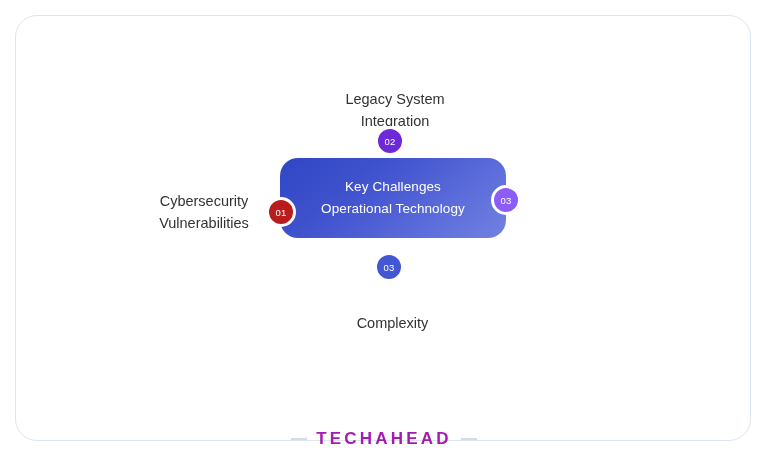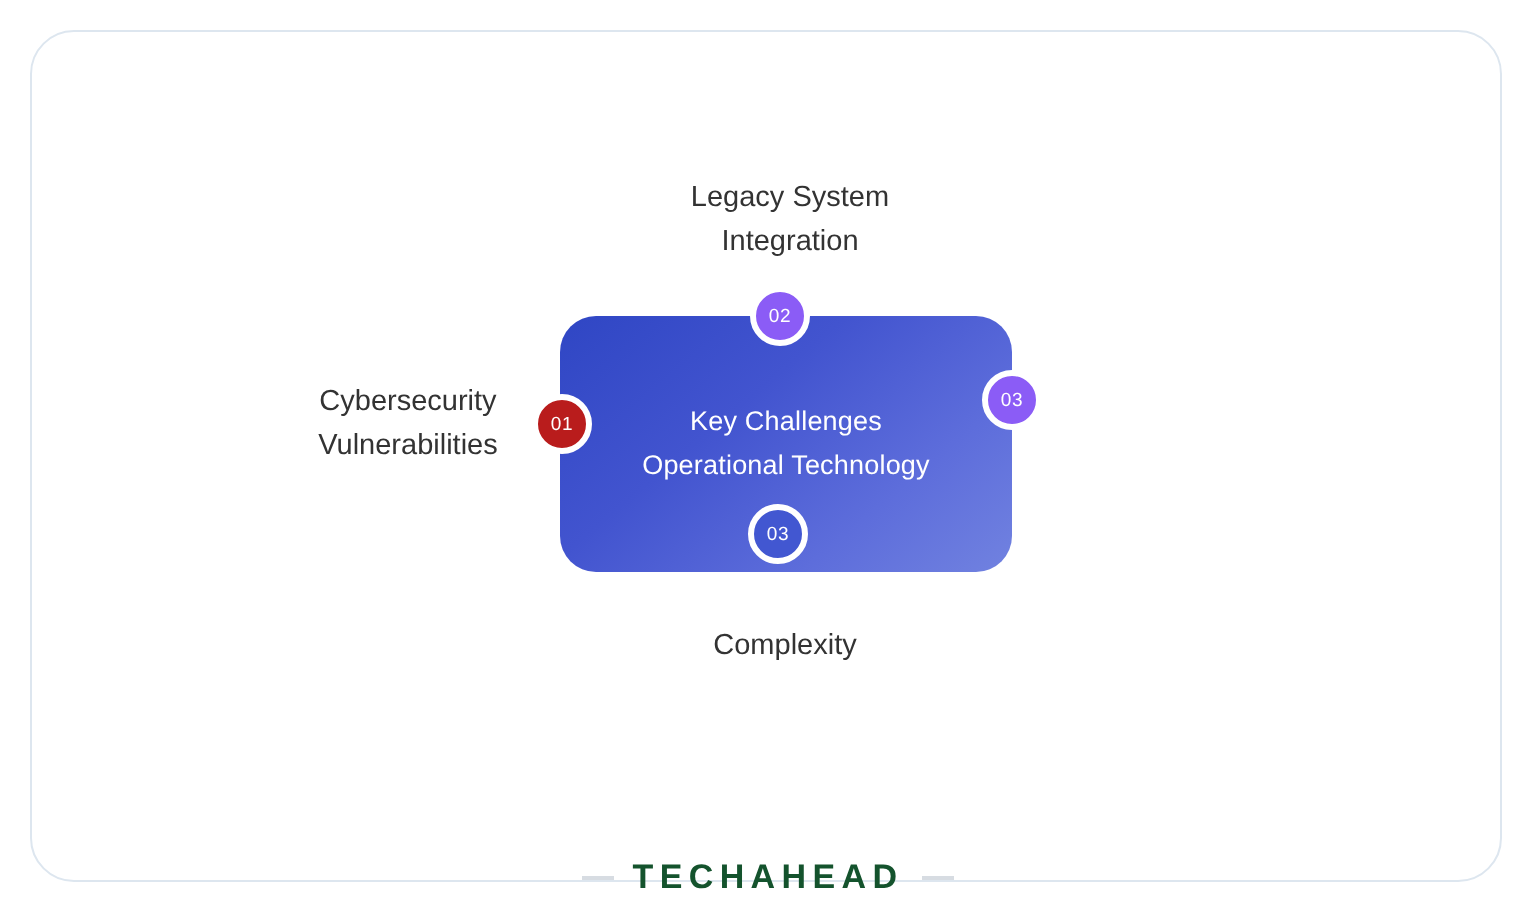--- a/index.html
+++ b/index.html
@@ -36,21 +36,21 @@
     width: 768px;
     height: 457px;
   }
 
   
   .center-card {
     position: absolute;
     left: 280px;
     top: 158px;
     width: 226px;
-    height: 128px;
+    height: 80px;
     border-radius: 18px;
     background: linear-gradient(140deg, #2f46c4 0%, #4254cf 38%, #5d6ddb 72%, #7182e0 100%);
     display: flex;
     align-items: center;
     justify-content: center;
   }
   .center-card-text {
     color: #ffffff;
     font-size: 13.5px;
     line-height: 1.62;
@@ -72,21 +72,21 @@
     border: 3px solid #ffffff;
     box-sizing: border-box;
     display: flex;
     align-items: center;
     justify-content: center;
     font-size: 9.5px;
     color: #ffffff;
     letter-spacing: 0.3px;
   }
   .badge-01 { left: 266px; top: 197px; background: #b91c1c; }
-  .badge-02 { left: 375px; top: 143px; background: #8b5cf6; }
+  .badge-02 { left: 375px; top: 126px; background: #6d28d9; }
   .badge-03 { left: 491px; top: 185px; background: #8b5cf6; }
   .badge-04 { left: 374px; top: 252px; background: #4257d1; }
 
   
   .node-label {
     position: absolute;
     color: #333333;
     font-size: 14.5px;
     line-height: 1.55;
     text-align: center;
@@ -107,21 +107,21 @@
     align-items: center;
     justify-content: center;
     gap: 9px;
   }
   .brand-dash {
     width: 16px;
     height: 2px;
     background: #d7dce2;
   }
   .brand-word {
-    color: #14532d;
+    color: #a21caf;
     font-size: 17px;
     font-weight: bold;
     letter-spacing: 3.2px;
   }
 </style>
 </head>
 <body>
 
 <div class="slide-frame"></div>
 

